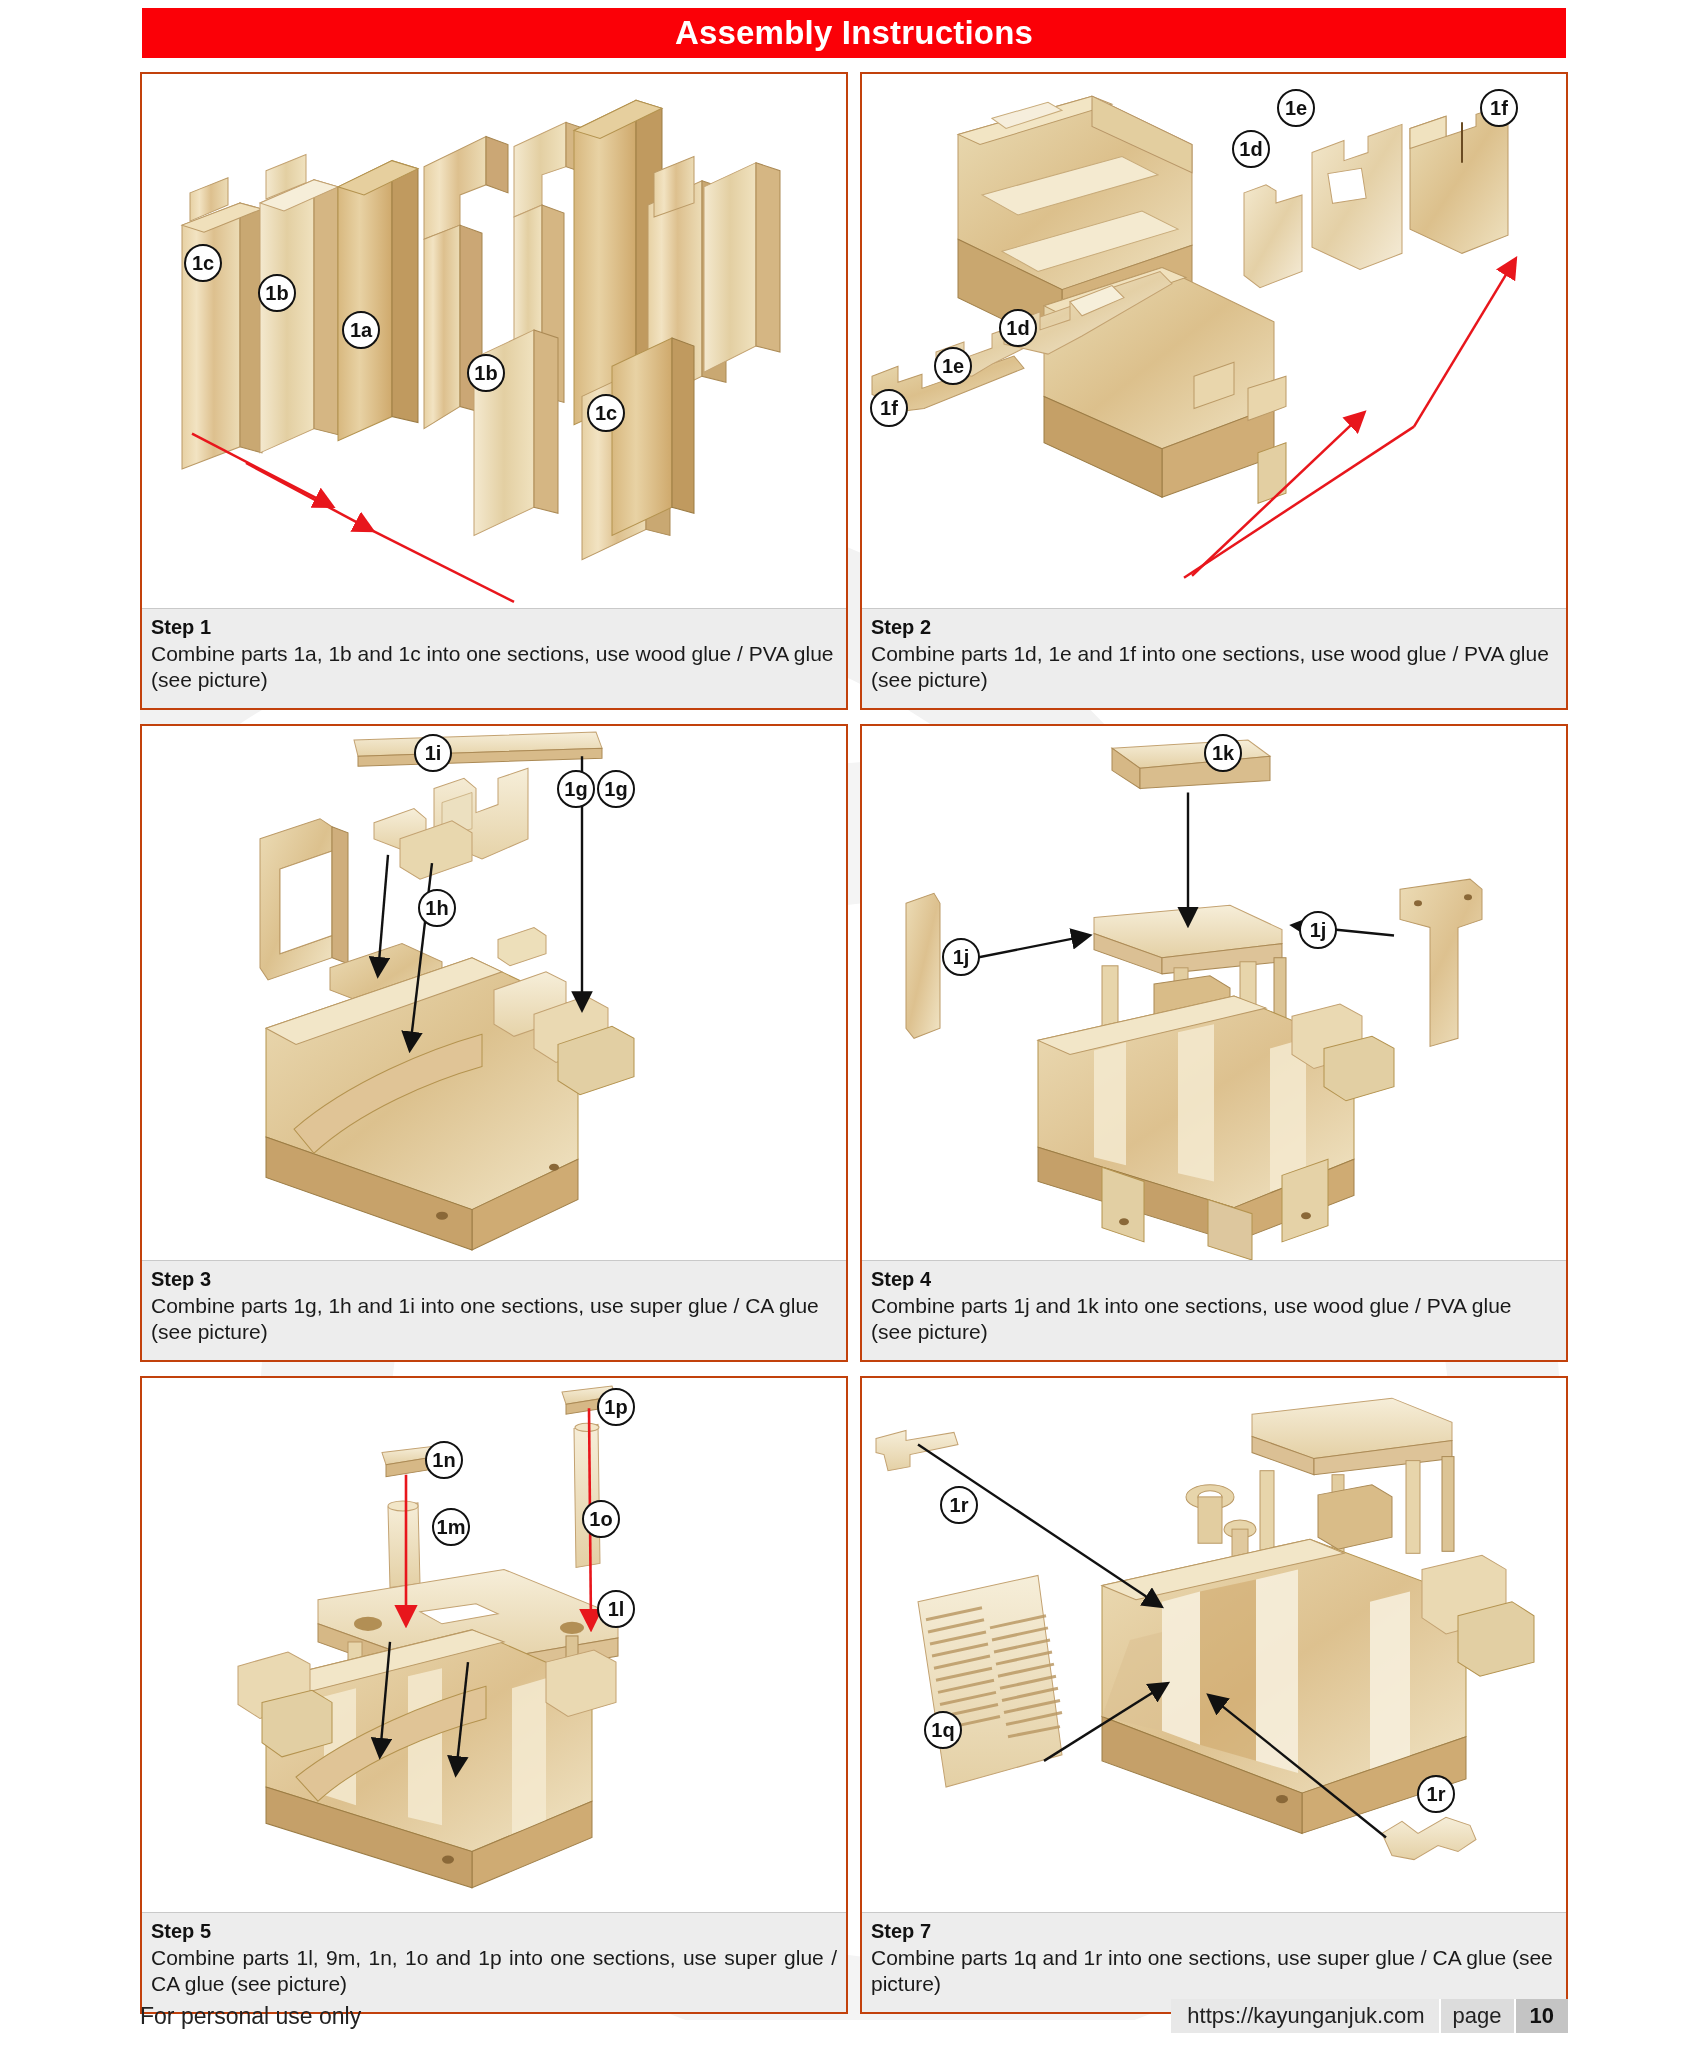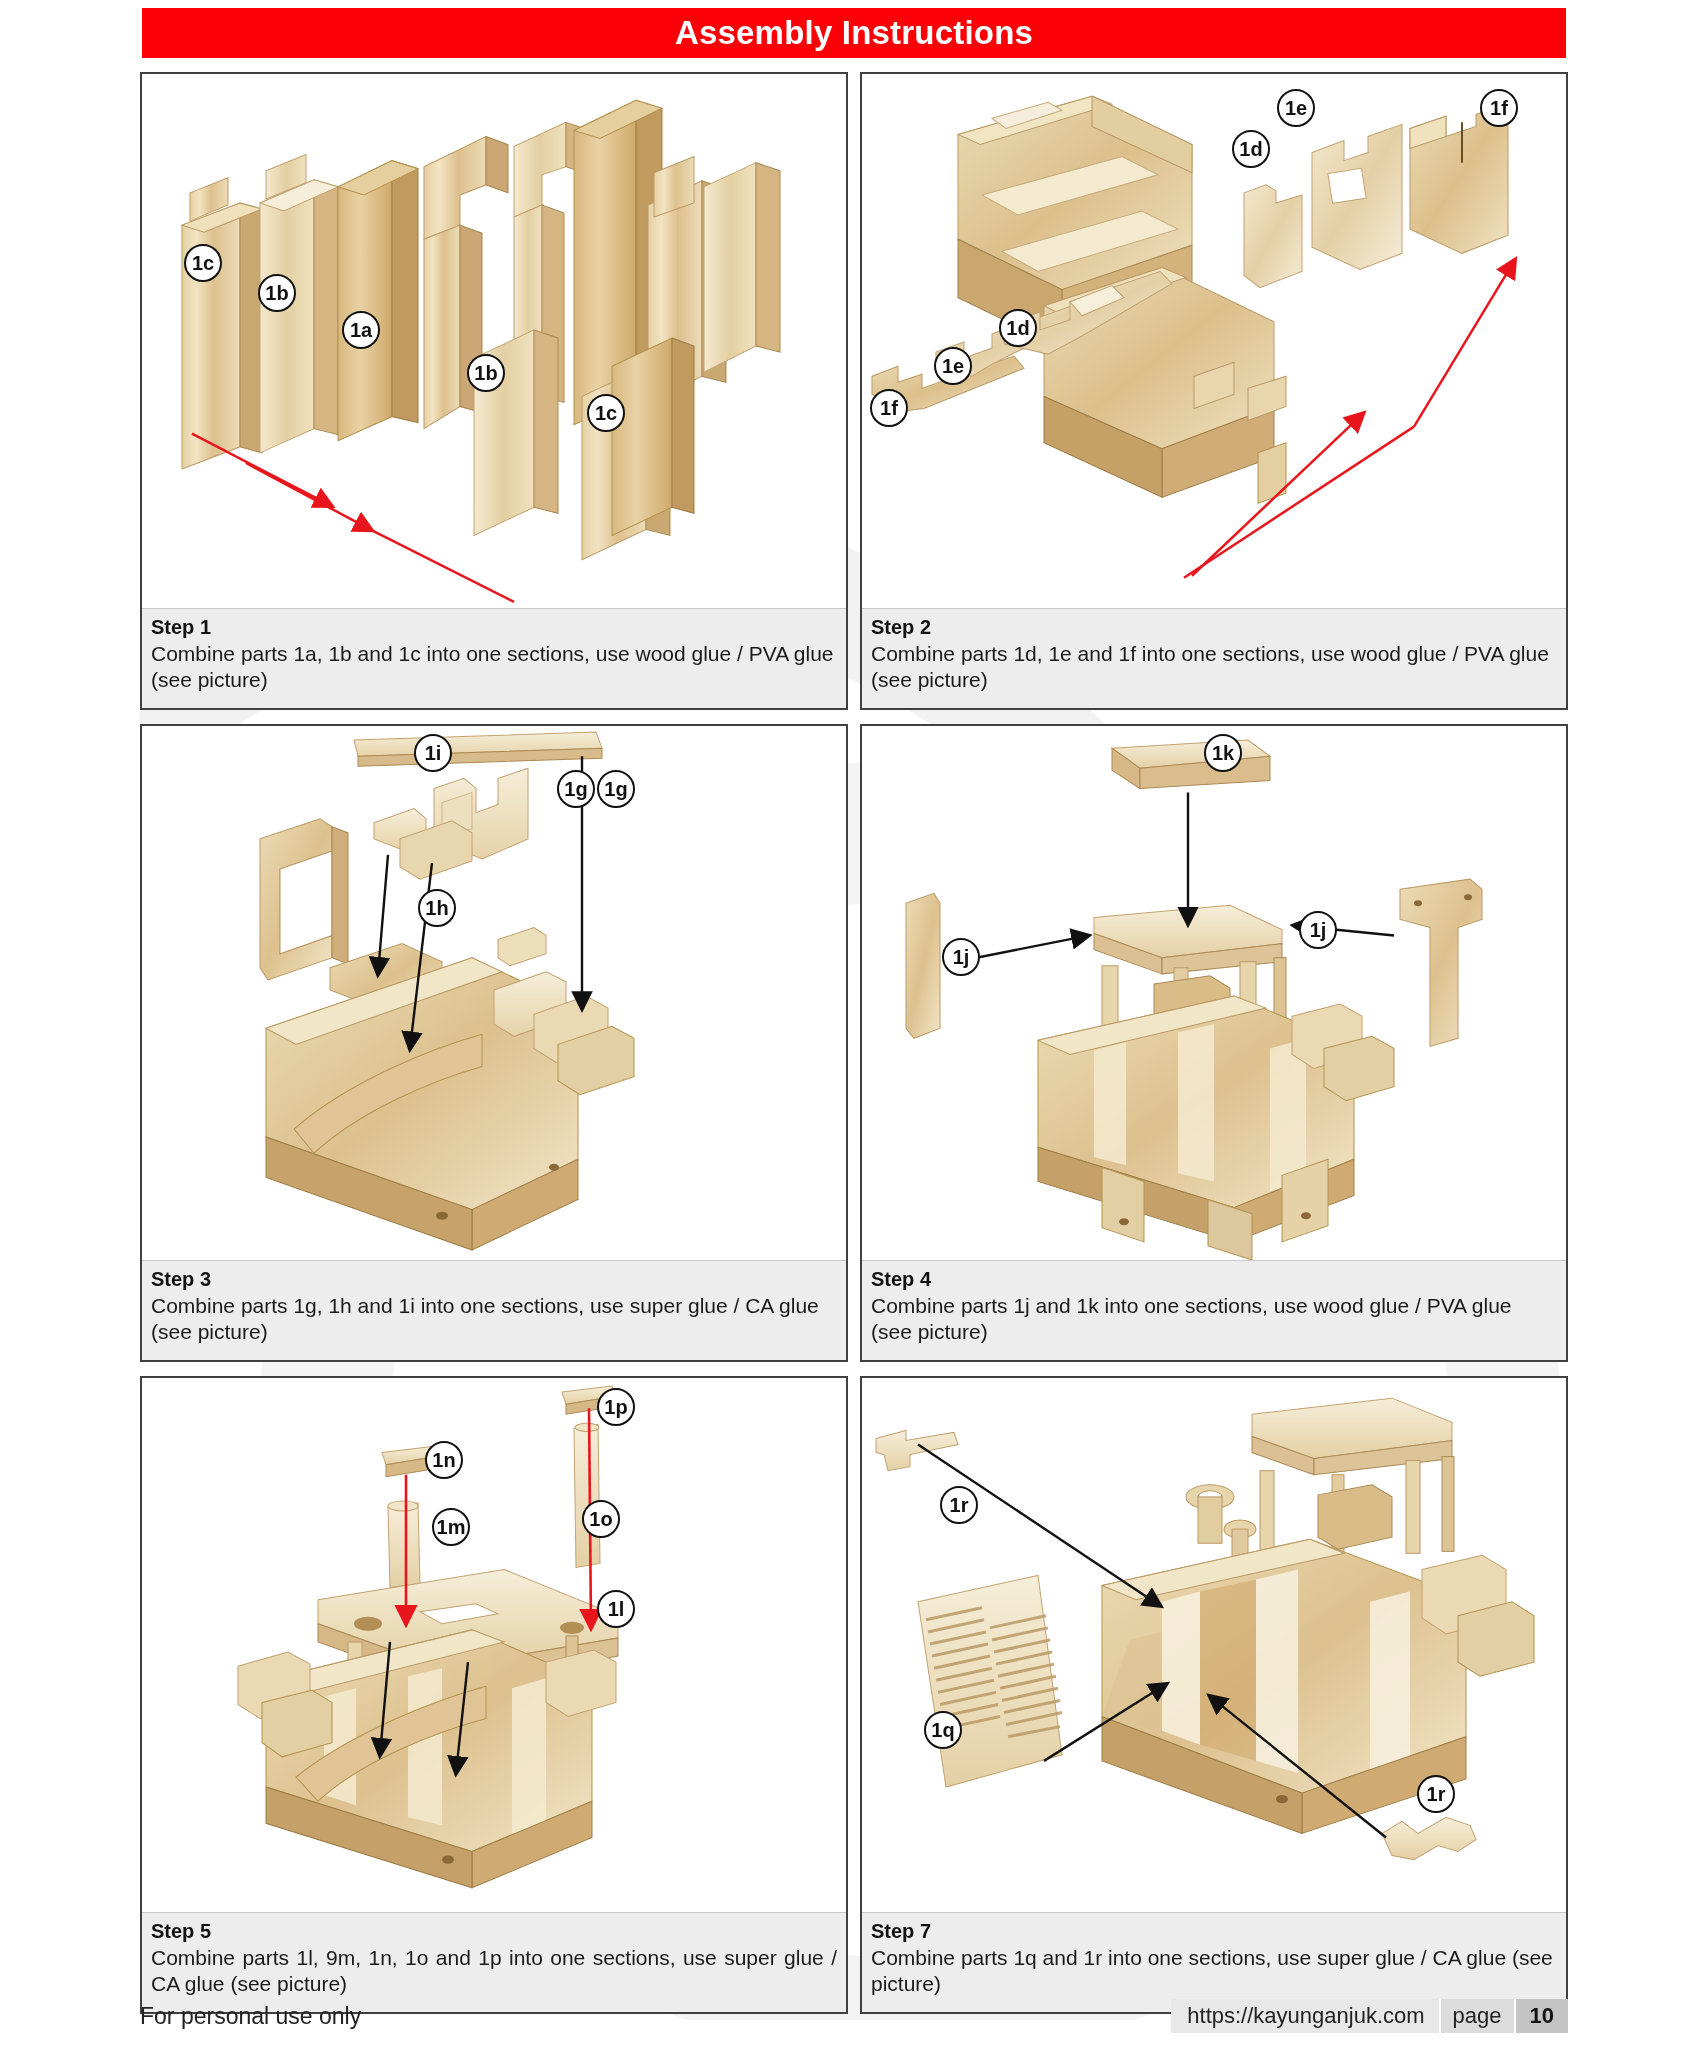--- a/index.html
+++ b/index.html
@@ -52,21 +52,21 @@
     left: 140px; top: 72px;
     width: 1428px;
     display: grid;
     grid-template-columns: 708px 708px;
     grid-template-rows: 638px 638px 638px;
     column-gap: 12px;
     row-gap: 14px;
   }
   .panel {
     position: relative;
-    border: 2px solid #404040;
+    border: 2px solid #c2410c;
     background: #ffffff;
     display: flex;
     flex-direction: column;
     overflow: hidden;
   }
   .figure {
     position: relative;
     flex: 1 1 auto;
     overflow: hidden;
   }

